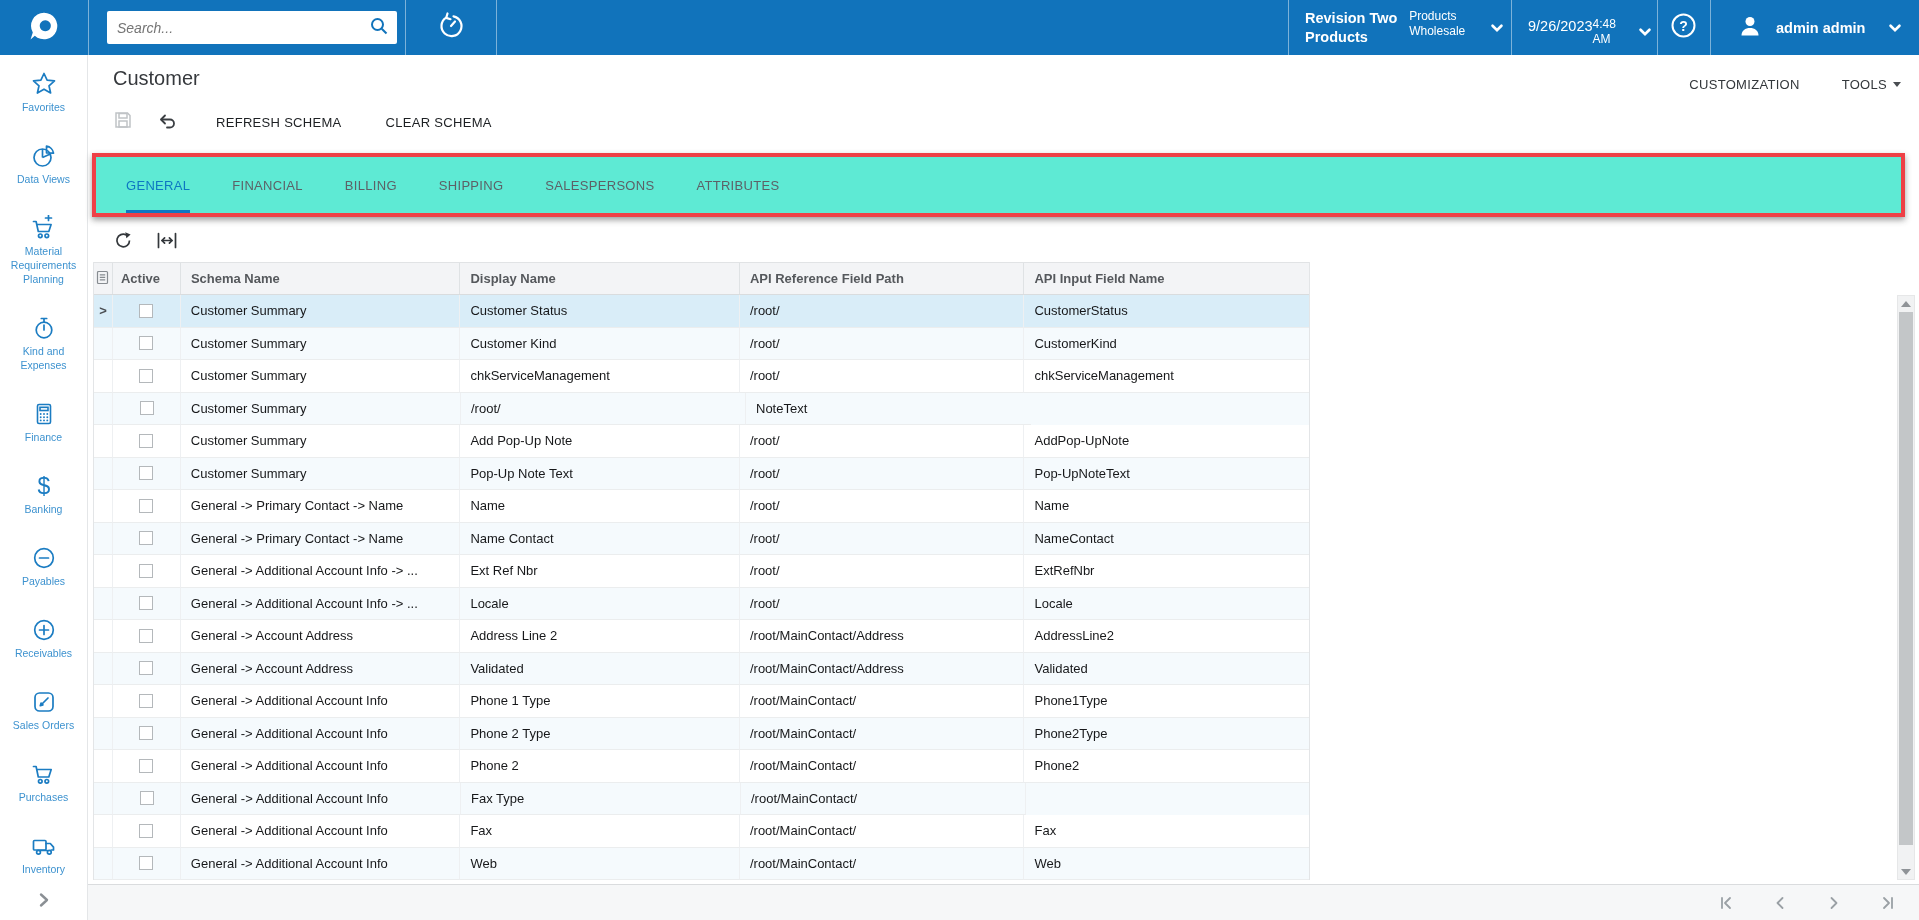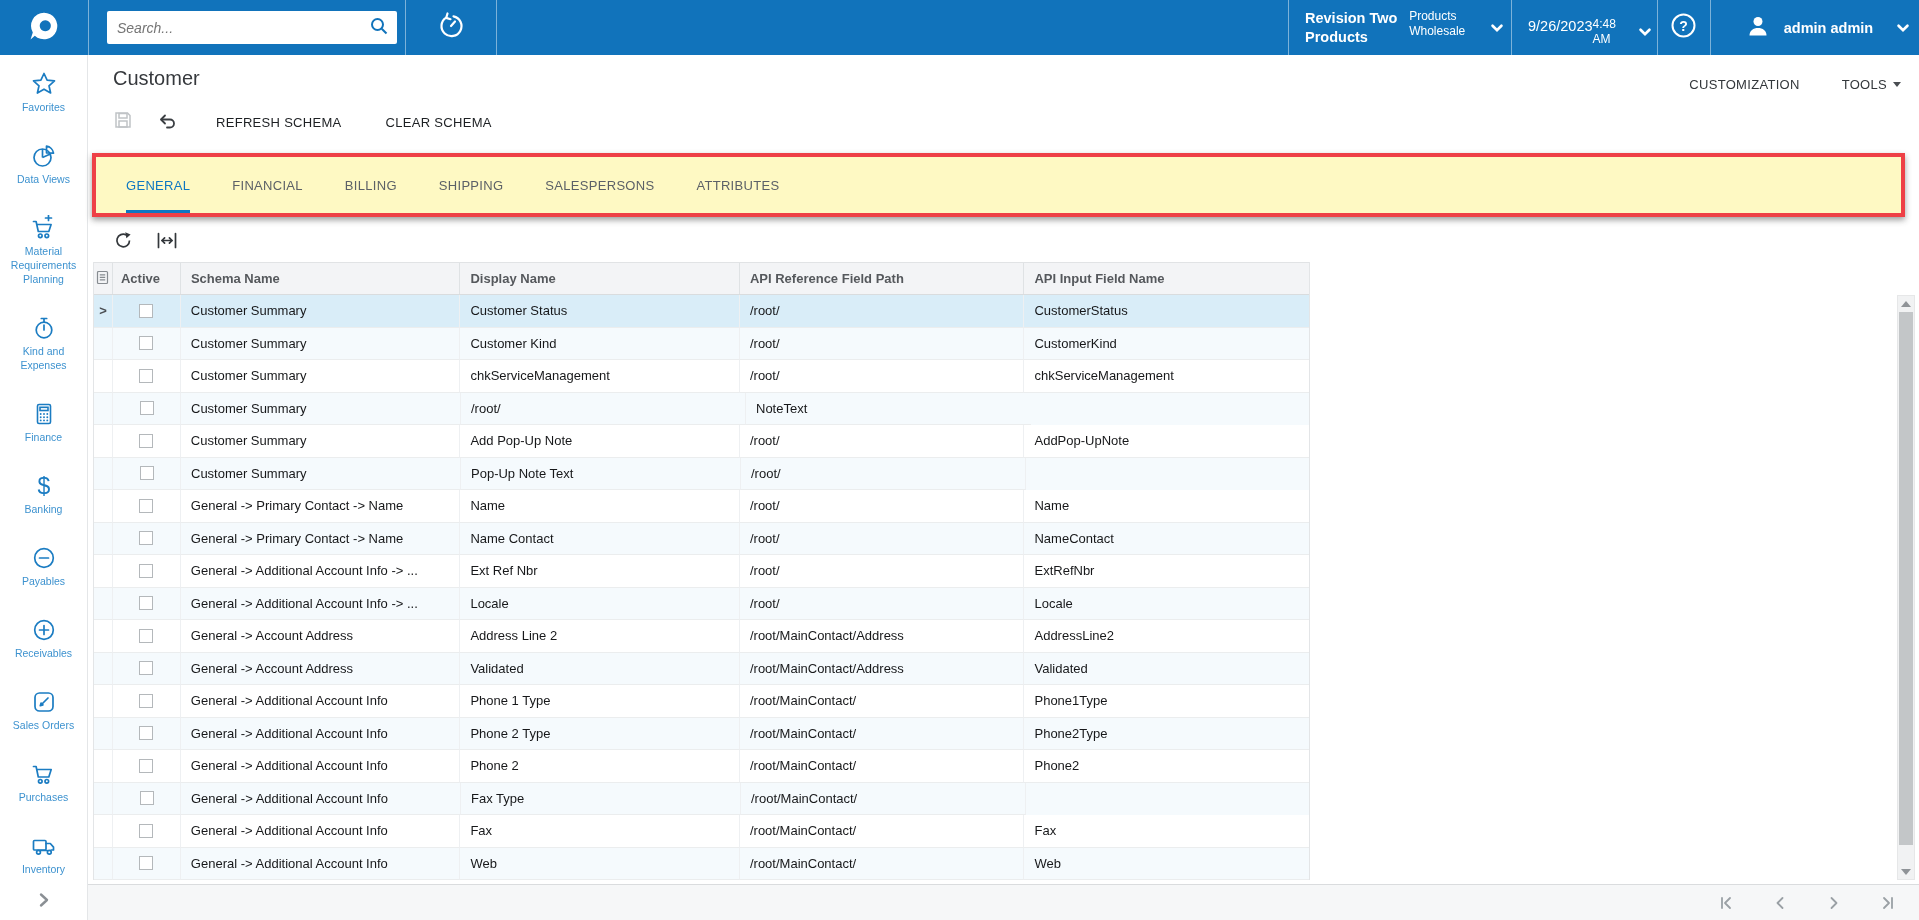--- a/index.html
+++ b/index.html
@@ -14,21 +14,21 @@
   .searchbox { position:absolute; left:107px; top:11px; width:290px; height:33px; background:#fff; border-radius:2px; display:flex; align-items:center; padding:0 8px 0 10px; }
   .searchbox input { flex:1; border:none; outline:none; font-size:14px; font-style:italic; color:#555; font-family:"Liberation Sans",sans-serif; background:transparent; }
   .tb-btn { position:absolute; top:0; height:55px; display:flex; align-items:center; justify-content:center; cursor:pointer; }
   .company { position:absolute; left:1305px; top:0; height:55px; width:200px; color:#fff; display:flex; align-items:center; cursor:pointer; }
   .company .txt, .datebox .txt { display:flex; line-height:1.25; }
   .company .l1 { font-size:14.5px; font-weight:700; }
   .company .l2 { font-size:12px; }
   .datebox { position:absolute; left:1528px; top:4px; height:55px; width:125px; color:#fff; display:flex; align-items:center; cursor:pointer; }
   .datebox .l1 { font-size:14.5px; }
   .datebox .l2 { font-size:12px; }
-  .userbox { position:absolute; left:1720px; top:0; height:55px; right:0; color:#fff; display:flex; align-items:center; gap:12px; padding-left:16px; cursor:pointer;justify-content:center; }
+  .userbox { position:absolute; left:1720px; top:0; height:55px; right:0; color:#fff; display:flex; align-items:center; gap:12px; padding-left:16px; cursor:pointer; }
   .userbox .uname { font-size:14.5px; font-weight:700; }
   .chev { margin-left:10px; display:flex; }
 
   
   .sidebar { position:absolute; left:0; top:55px; width:88px; bottom:0; background:#fff; border-right:1px solid #e4e6e8; padding-top:16px; display:flex; flex-direction:column; align-items:center; }
   .side-item { display:flex; flex-direction:column; align-items:center; margin-bottom:29px; cursor:pointer; width:88px; }
   .side-ic { display:flex; }
   .side-lb { font-size:10.5px; line-height:14px; color:#3d92cf; text-align:center; margin-top:3px; padding:0 2px; }
   .side-expand { position:absolute; left:0; right:0; bottom:8px; display:flex; justify-content:center; cursor:pointer; }
 
@@ -39,21 +39,21 @@
   .top-menus .menu { cursor:pointer; display:flex; align-items:center; gap:6px; }
   .caret-dn { width:0; height:0; border-left:4px solid transparent; border-right:4px solid transparent; border-top:5px solid #4a4e52; }
 
   .cmd-bar { position:absolute; left:0; top:44px; height:46px; right:0; display:flex; align-items:center; }
   .cmd-ic { display:flex; align-items:center; justify-content:center; width:34px; height:34px; cursor:pointer; }
   .cmd-ic.disabled { cursor:default; }
   .cmd-txt { font-size:13px; color:#1d2023; letter-spacing:.3px; padding:0 10px; cursor:pointer; }
 
   
   .annotation-box { position:absolute; left:4px; top:98px; width:1813px; height:64px; border:4px solid #ee4046; box-shadow:0 3px 6px rgba(40,40,40,.45); z-index:5; pointer-events:none; }
-  .tabstrip { position:absolute; left:5px; top:102px; width:1811px; height:56px; background:#fef9c3; display:flex; align-items:stretch; padding-left:33px; }
+  .tabstrip { position:absolute; left:5px; top:102px; width:1811px; height:56px; background:#5eead4; display:flex; align-items:stretch; padding-left:33px; }
   .tab { display:flex; align-items:center; margin-right:42px; font-size:13px; letter-spacing:.3px; color:#5c6167; cursor:pointer; border-bottom:3px solid transparent; padding-top:3px; }
   .tab.active { color:#0d77c2; border-bottom-color:#0d77c2; }
 
   
   .grid-toolbar { position:absolute; left:0; top:167px; right:24px; height:40px; background:#fff; display:flex; align-items:center; padding-left:20px; gap:14px; }
   .grid-tb-btn { width:30px; height:30px; display:flex; align-items:center; justify-content:center; cursor:pointer; }
   .table { position:absolute; left:5px; top:207px; width:1217px; border-left:1px solid #e3e5e7; border-right:1px solid #e3e5e7; }
   .hrow { display:flex; height:33px; background:#f3f4f6; border-top:1px solid #e1e3e5; border-bottom:1px solid #d9dcde; }
   .hc { font-size:13px; font-weight:700; color:#55585c; display:flex; align-items:center; border-right:1px solid #dfe2e4; padding-left:10px; white-space:nowrap; overflow:hidden; }
   .grow { display:flex; height:32.5px; background:#fff; }
@@ -452,20 +452,21 @@
             <div class="c w-field">AddPop-UpNote</div>
           </div>
           <div class="grow alt">
             <div class="c w-sel"></div>
             <div class="c w-act">
               <span class="cb"></span>
             </div>
             <div class="c w-schema">Customer Summary</div>
             <div class="c w-disp">Pop-Up Note Text</div>
             <div class="c w-path">/root/</div>
+            <div class="c w-field">Pop-UpNoteText</div>
           </div>
           <div class="grow">
             <div class="c w-sel"></div>
             <div class="c w-act">
               <span class="cb"></span>
             </div>
             <div class="c w-schema">General -&gt; Primary Contact -&gt; Name</div>
             <div class="c w-disp">Name</div>
             <div class="c w-path">/root/</div>
             <div class="c w-field">Name</div>

